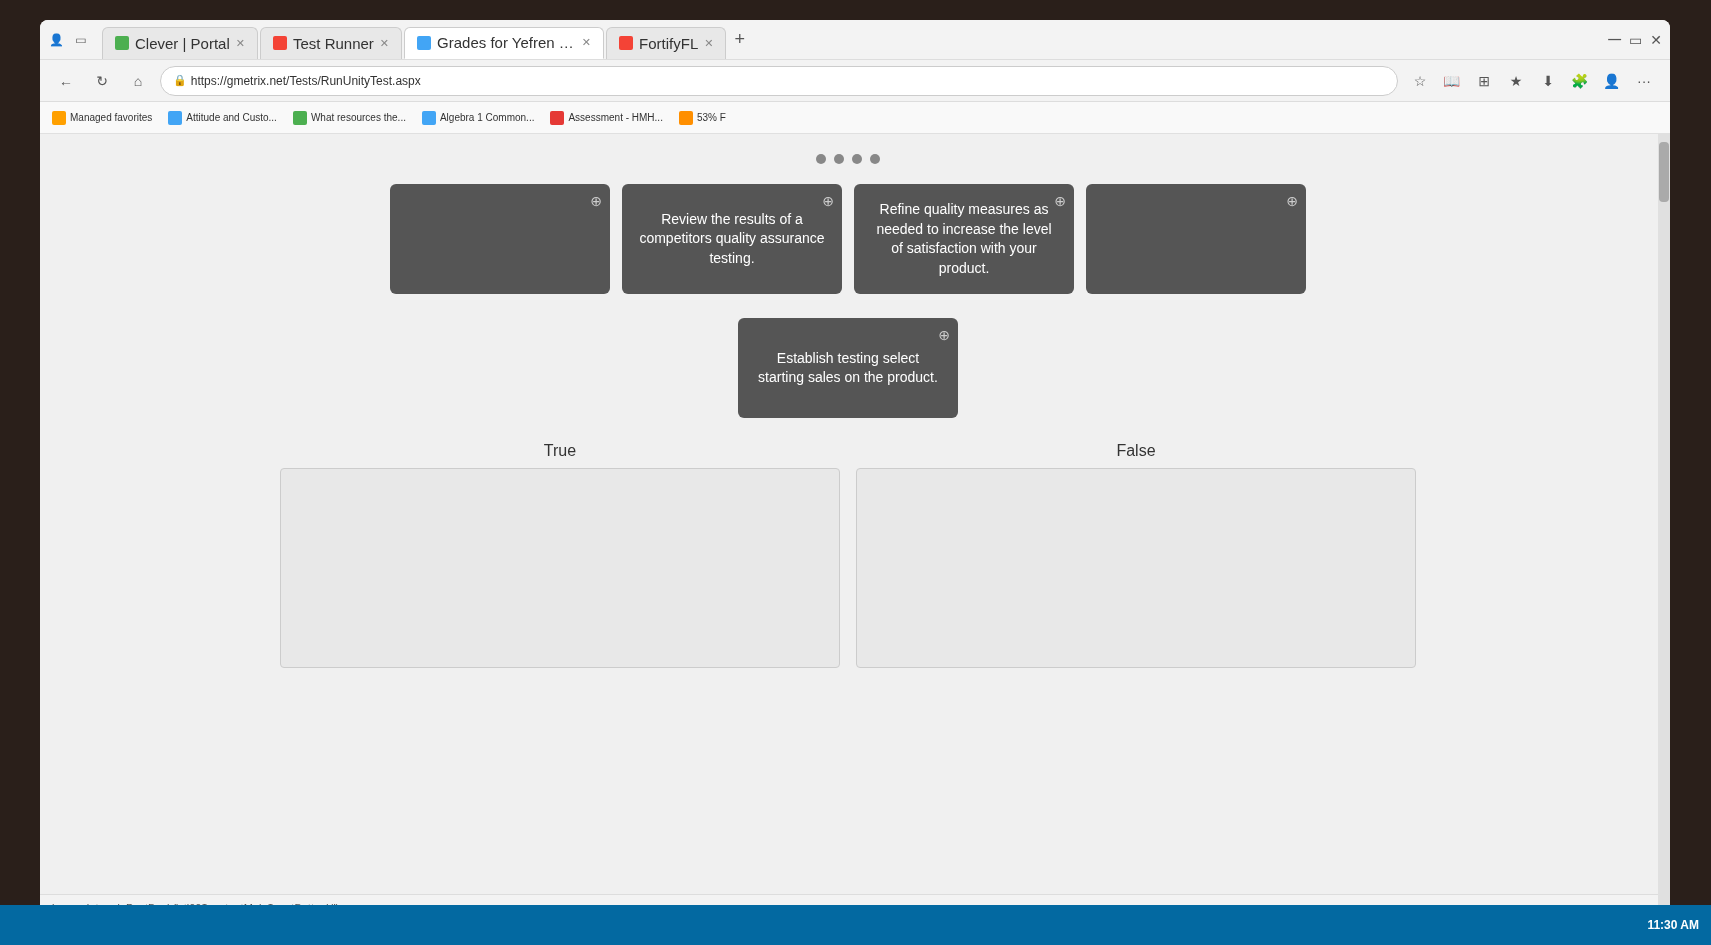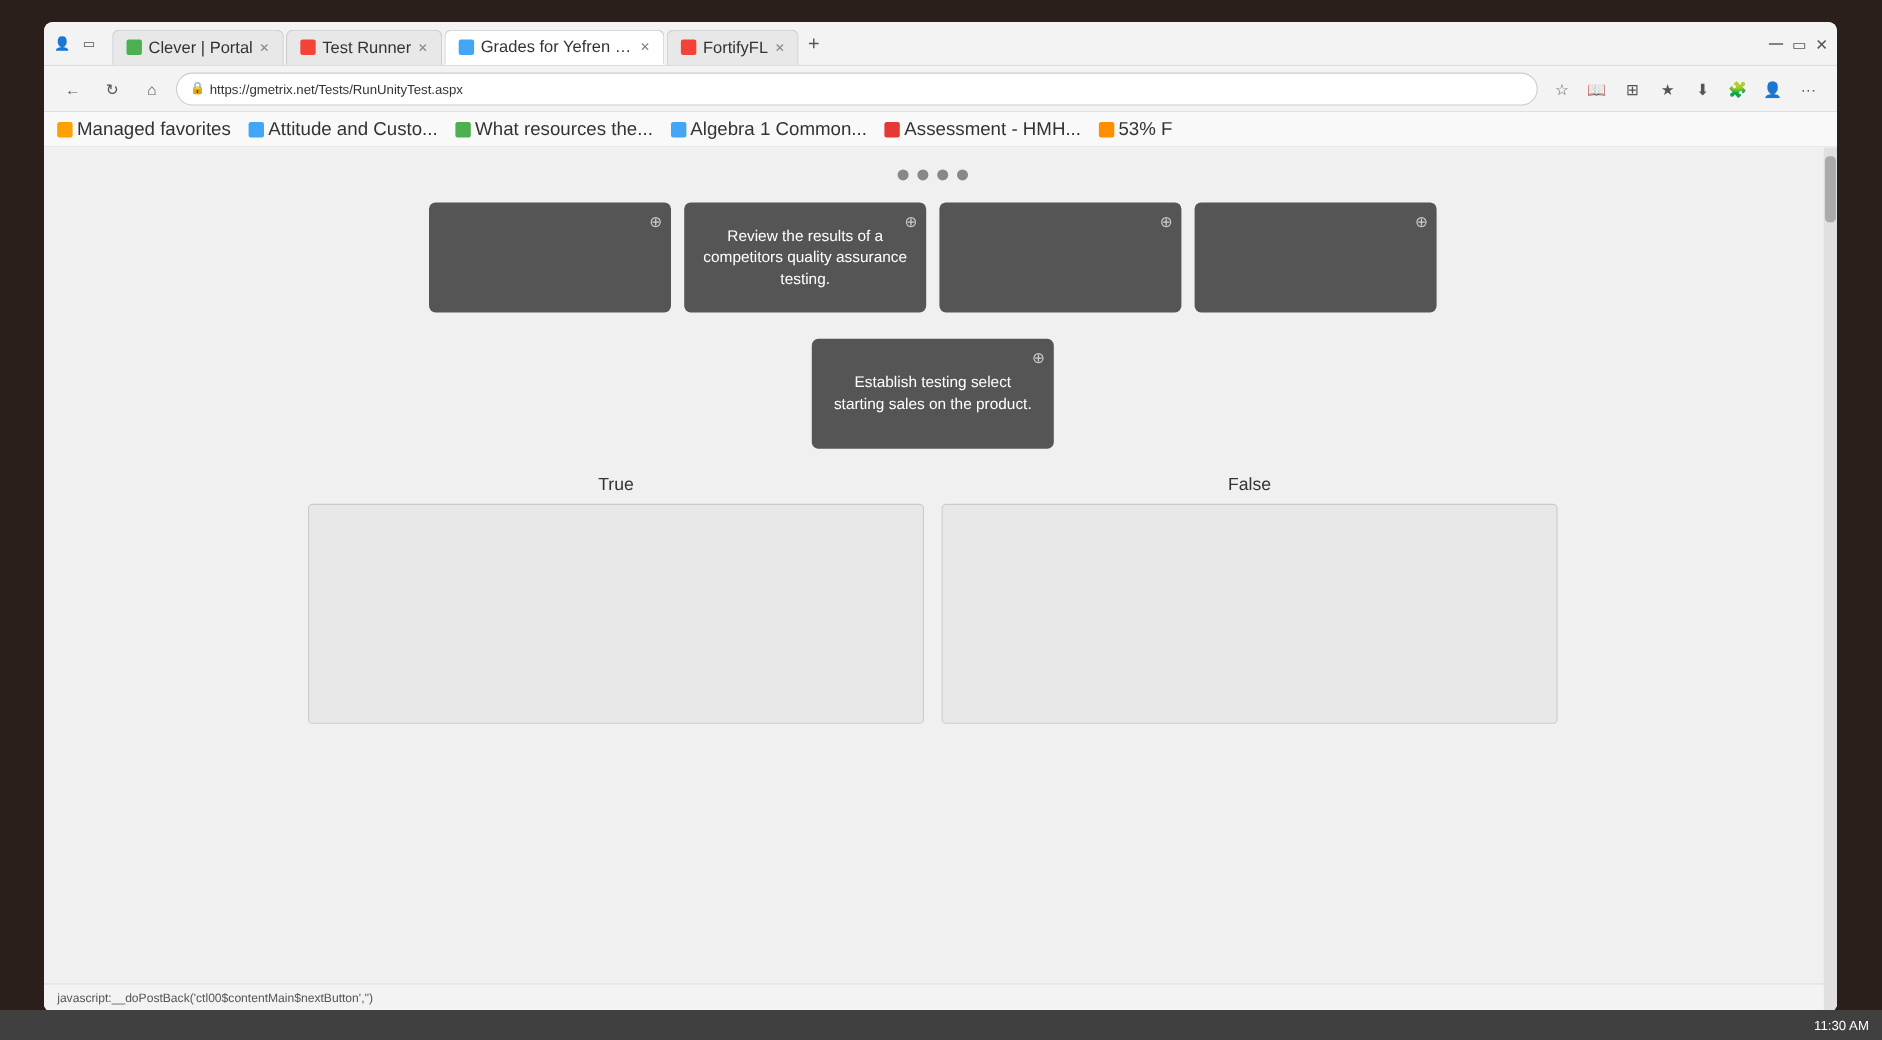--- a/index.html
+++ b/index.html
@@ -155,21 +155,21 @@
 
     
     .favorites-bar {
       background: #f9f9f9;
       height: 32px;
       display: flex;
       align-items: center;
       padding: 0 12px;
       gap: 16px;
       border-bottom: 1px solid #e0e0e0;
-      font-size: 17px;
+      font-size: 10px;
       color: #333;
     }
 
     .fav-item {
       display: flex;
       align-items: center;
       gap: 4px;
       cursor: pointer;
       white-space: nowrap;
     }
@@ -314,26 +314,27 @@
       padding: 0 12px;
       font-size: 11px;
       color: #555;
       border-top: 1px solid #ddd;
     }
 
     
     .taskbar {
       position: fixed;
       bottom: 0; left: 0; right: 0;
-      height: 27px;
-      background: #404040;
+      height: 40px;
+      background: #0369a1;
       display: flex;
       align-items: center;
       padding: 0 12px;
       justify-content: flex-end;
+      font-weight: bold;
     }
 
     .taskbar-time {
       color: #fff;
       font-size: 12px;
     }
 
     
     .fav-green { background: #4caf50; }
     .fav-red { background: #f44336; }
@@ -449,20 +450,21 @@
         <div class="cards-area">
           <div class="card">
             <span class="card-move-icon">⊕</span>
           </div>
           <div class="card">
             <span class="card-move-icon">⊕</span>
             <span>Review the results of a competitors quality assurance testing.</span>
           </div>
           <div class="card">
             <span class="card-move-icon">⊕</span>
+            <span>Refine quality measures as needed to increase the level of satisfaction with your product.</span>
           </div>
           <div class="card">
             <span class="card-move-icon">⊕</span>
           </div>
         </div>
 
         <div style="display:flex;justify-content:center;margin-bottom:24px;">
           <div class="card">
             <span class="card-move-icon">⊕</span>
             <span>Establish testing select starting sales on the product.</span>

